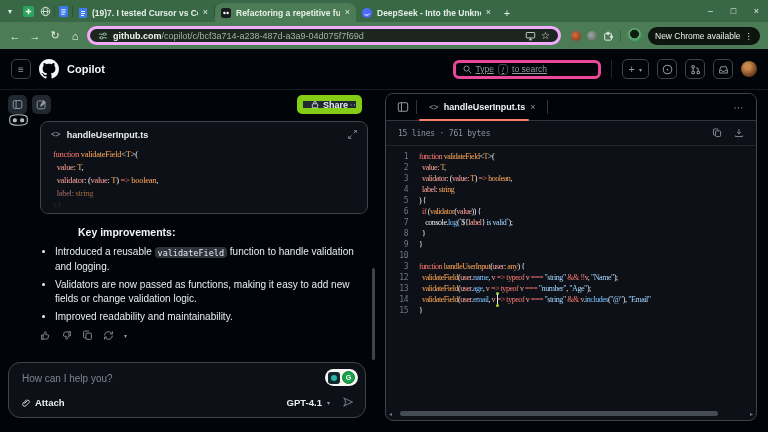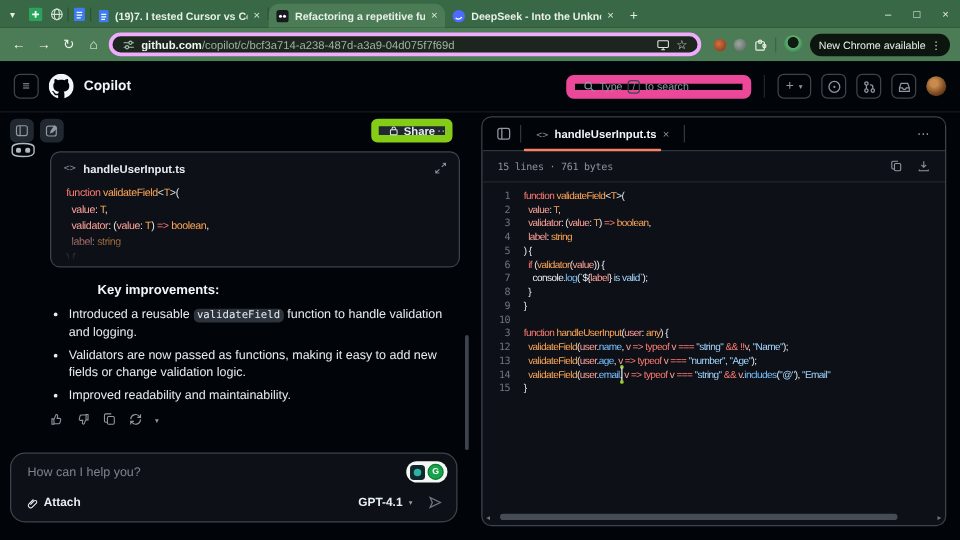--- a/index.html
+++ b/index.html
@@ -36,21 +36,21 @@
   .extrow{display:flex;align-items:center;gap:6px;margin-left:6px;}
   .extdot{width:10px;height:10px;border-radius:50%;}
   .toolsep{width:1px;height:12px;background:#39664a;}
   .chravatar{width:15px;height:15px;border-radius:50%;background:radial-gradient(circle at 50% 40%,#0e1c12 35%,#5fae72 40%,#35714a 80%);}
   .newchrome{height:18px;border-radius:9px;background:#0c150e;color:#e9f1e9;font-size:8.5px;display:flex;align-items:center;gap:4px;padding:0 7px;}
 
   
   .ghheader{position:absolute;left:0;top:49px;right:0;height:41px;background:#010409;border-bottom:1px solid #161b22;display:flex;align-items:center;padding:0 11px;gap:8px;box-sizing:border-box;}
   .ghbtn{width:20px;height:20px;border:1px solid #3d444d;border-radius:5px;display:flex;align-items:center;justify-content:center;color:#9198a1;font-size:10px;box-sizing:border-box;}
   .brand{font-size:11px;font-weight:bold;color:#f0f6fc;}
-  .ghsearch{width:148px;height:19px;border:7px solid #ec4899;border-radius:6px;display:flex;align-items:center;gap:4px;padding:0 7px;box-sizing:border-box;color:#9198a1;font-size:8.5px;margin-left:auto;}
+  .ghsearch{width:148px;height:19px;border:3px solid #ec4899;border-radius:6px;display:flex;align-items:center;gap:4px;padding:0 7px;box-sizing:border-box;color:#9198a1;font-size:8.5px;margin-left:auto;text-decoration:underline;}
   .slashkey{border:1px solid #3d444d;border-radius:3px;font-size:7.5px;padding:0 3px;line-height:9px;}
   .ghsep{width:1px;height:18px;background:#21262d;margin:0 2px;}
   .plusbtn{height:20px;border:1px solid #3d444d;border-radius:5px;display:flex;align-items:center;gap:4px;padding:0 6px;color:#9198a1;box-sizing:border-box;}
   .ghavatar{width:16px;height:16px;border-radius:50%;background:radial-gradient(circle at 40% 35%,#c98a4b 20%,#7a4a22 60%,#2d1a0c 100%);}
   .caret{font-size:6px;color:#9198a1;}
 
   
   .iconbtn{width:19px;height:19px;background:#212830;border-radius:5px;display:flex;align-items:center;justify-content:center;color:#9198a1;}
   .sharebtn{height:19px;background:#212830;border:6px solid #84cc16;border-radius:5px;display:flex;align-items:center;gap:4px;padding:0 8px;color:#e6edf3;font-size:9px;font-weight:bold;box-sizing:border-box;}
   .dotsbtn{width:19px;height:19px;display:flex;align-items:center;justify-content:center;color:#9198a1;font-size:10px;}
@@ -85,21 +85,21 @@
   .pv-sep{width:1px;height:14px;background:#30363d;margin:0 4px;}
   .ptab{display:flex;align-items:center;gap:5px;padding:0 8px;height:100%;}
   .ptab .fname{font-size:9px;font-weight:bold;color:#f0f6fc;}
   .ptab .t-close{color:#8b949e;font-size:9px;}
   .tab-underline{position:absolute;left:33px;bottom:-1px;width:110px;height:2.5px;background:#f78166;border-radius:2px;}
   .pmeta{height:24px;display:flex;align-items:center;padding:0 12px;gap:12px;border-bottom:1px solid #21262d;}
   .meta-text{font-size:8px;color:#8b949e;letter-spacing:-0.2px;}
   .pcode{padding-top:5px;font-size:8px;line-height:11px;letter-spacing:-0.45px;}
   .crow{height:11px;display:flex;white-space:pre;overflow:hidden;}
   .ln{width:22px;text-align:right;padding-right:11px;color:#6e7681;flex:none;font-family:"DejaVu Sans Mono",monospace;}
-  .cl{font-family:Liberation Sans, sans-serif;}
+  .cl{font-family:Liberation Serif, serif;}
   .cc-body .crow{height:13px;}
   .tok-kw{color:#ff7b72}.tok-fn{color:#ffa657}.tok-id{color:#ffa198}.tok-ty{color:#ffa657}
   .tok-pr{color:#79c0ff}.tok-st{color:#a5d6ff}.tok-pl{color:#e6edf3}
 
   .hscroll{position:absolute;left:3px;right:3px;bottom:2px;height:9px;display:flex;align-items:center;color:#6e7681;font-size:6px;}
   .hs-track{flex:1;height:5px;position:relative;margin:0 2px;}
   .hs-thumb{position:absolute;left:6px;top:0;width:318px;height:5px;background:#454c54;border-radius:3px;}
 
   .txtcursor{position:absolute;left:108px;top:198px;width:7px;height:15px;}
   .txtcursor .bar{position:absolute;left:3px;top:2px;width:1px;height:11px;background:#e6edf3;}

